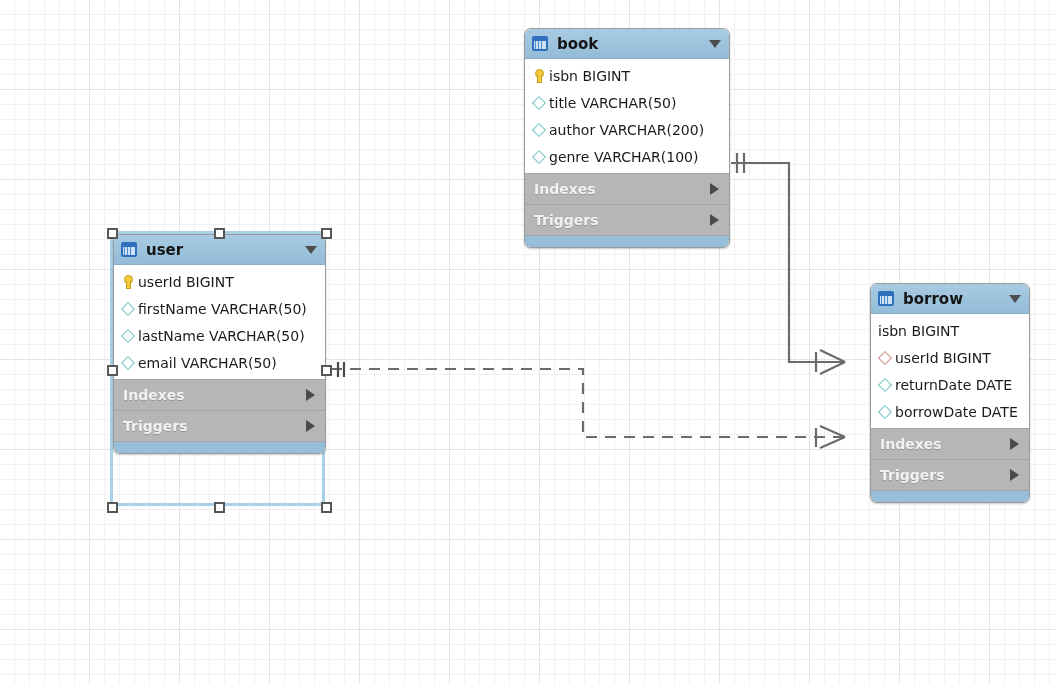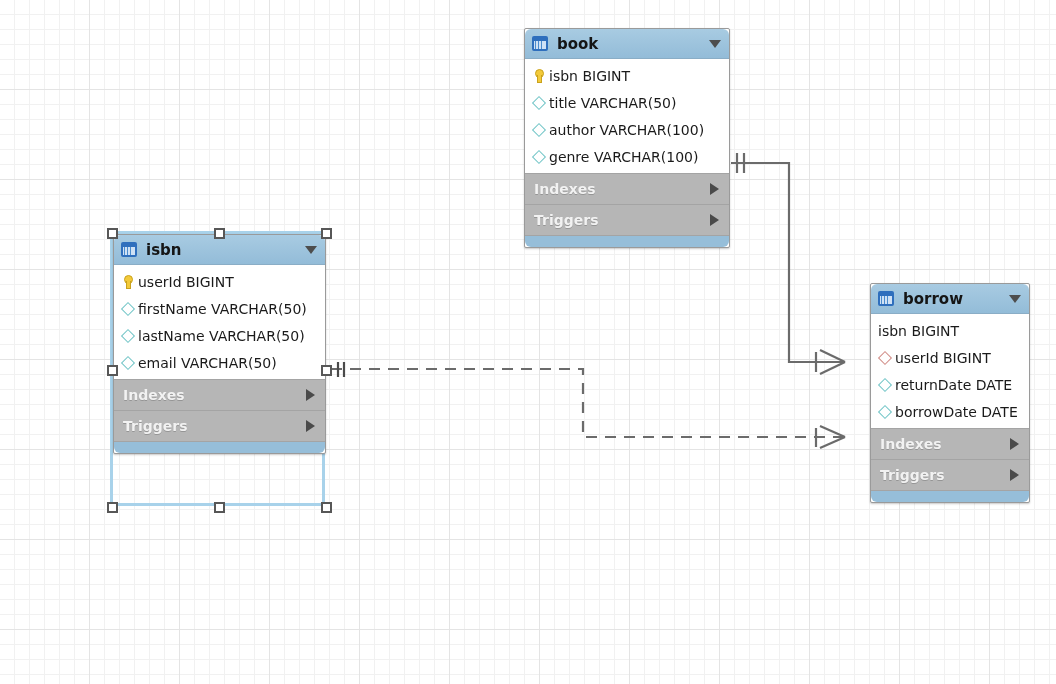--- a/index.html
+++ b/index.html
@@ -23,21 +23,21 @@
   }
 
   
   #links { position: absolute; left: 0; top: 0; width: 1056px; height: 684px; }
 
   
   .table-fig {
     position: absolute;
     background: #ffffff;
     border: 1px solid #9a9a9a;
-    border-radius: 2px;
+    border-radius: 7px;
     box-shadow: 0 1px 2px rgba(0,0,0,0.22);
   }
   .tbl-header {
     height: 30px;
     background: linear-gradient(to bottom, #a8cbe2 0%, #93bcd8 100%);
     border-top-left-radius: 6px;
     border-top-right-radius: 6px;
     display: flex;
     align-items: center;
     padding: 0 8px 0 7px;
@@ -225,42 +225,42 @@
       <div class="col-row">
         <span class="ic ic-pk"></span>
         <span class="col-name">isbn BIGINT</span>
       </div>
       <div class="col-row">
         <span class="ic ic-col"></span>
         <span class="col-name">title VARCHAR(50)</span>
       </div>
       <div class="col-row">
         <span class="ic ic-col"></span>
-        <span class="col-name">author VARCHAR(100)</span>
+        <span class="col-name">author VARCHAR(200)</span>
       </div>
       <div class="col-row">
         <span class="ic ic-col"></span>
         <span class="col-name">genre VARCHAR(100)</span>
       </div>
     </div>
     <div class="tbl-section">
       <span class="sec-label">Indexes</span>
       <span class="sec-caret"></span>
     </div>
     <div class="tbl-section">
       <span class="sec-label">Triggers</span>
       <span class="sec-caret"></span>
     </div>
     <div class="tbl-foot"></div>
   </div>
 
   <div class="table-fig" style="left:113px; top:234px; width:213px;">
     <div class="tbl-header">
       <span class="tbl-icon"></span>
-      <span class="tbl-title">isbn</span>
+      <span class="tbl-title">user</span>
       <span class="tbl-caret"></span>
     </div>
     <div class="tbl-cols">
       <div class="col-row">
         <span class="ic ic-pk"></span>
         <span class="col-name">userId BIGINT</span>
       </div>
       <div class="col-row">
         <span class="ic ic-col"></span>
         <span class="col-name">firstName VARCHAR(50)</span>

